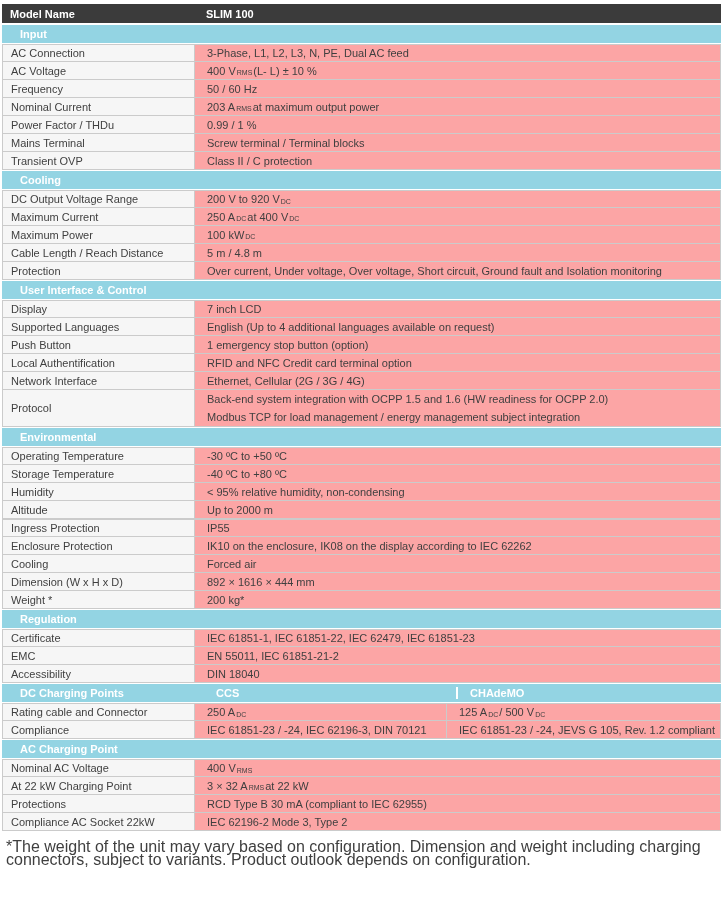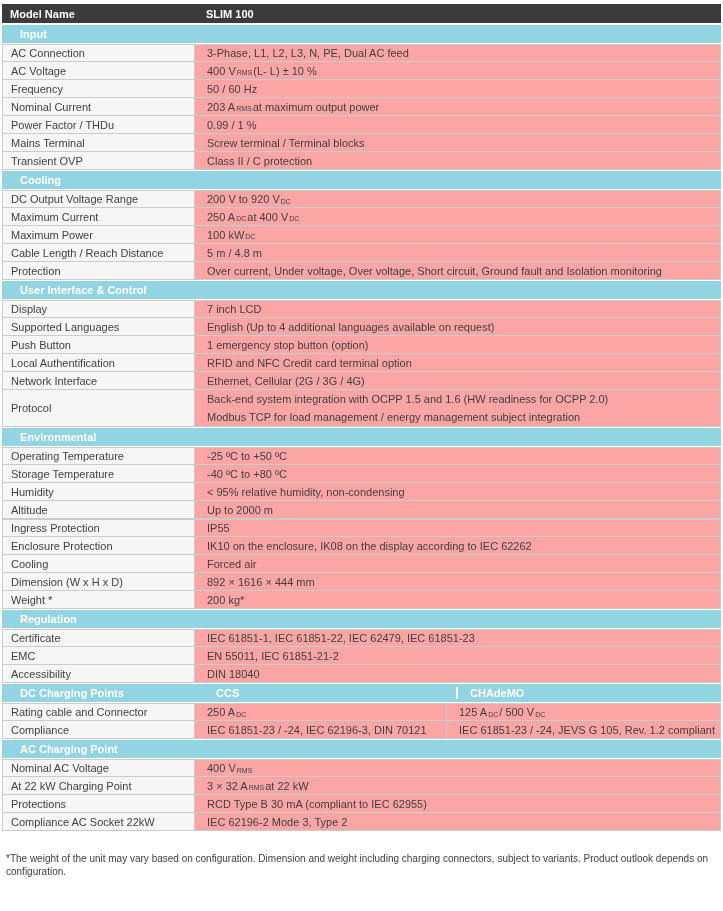--- a/index.html
+++ b/index.html
@@ -58,22 +58,22 @@
   .cell-value.mid{flex:0 0 252px;border-right:1px solid var(--border);}
   .cell-value.multiline{flex-direction:column;align-items:flex-start;justify-content:center;}
   .cell-value .line{height:18px;display:flex;align-items:center;}
 
   sub.unit{
     font-size:7px;line-height:1;letter-spacing:0;
     position:relative;bottom:-2px;margin:0 1px;
   }
 
   .footnote{
-    margin-top:21px;padding:0 4px;
-    font-size:10px;line-height:13px;color:var(--text);
+    margin-top:9px;padding:0 4px;
+    font-size:16px;line-height:13px;color:var(--text);
   }
 </style>
 </head>
 <body>
 
 <div class="page">
   <div class="model-row">
     <div class="mlabel">Model Name</div>
     <div class="mvalue">SLIM 100</div>
   </div>
@@ -161,21 +161,21 @@
         <div class="cell-value multiline">
           <div class="line">Back-end system integration with OCPP 1.5 and 1.6 (HW readiness for OCPP 2.0)</div>
           <div class="line">Modbus TCP for load management / energy management subject integration</div>
         </div>
       </div>
       <div class="section-header">
         <div class="sh-title full">Environmental</div>
       </div>
       <div class="row first">
         <div class="cell-label">Operating Temperature</div>
-        <div class="cell-value">-25 ºC to +50 ºC</div>
+        <div class="cell-value">-30 ºC to +50 ºC</div>
       </div>
       <div class="row">
         <div class="cell-label">Storage Temperature</div>
         <div class="cell-value">-40 ºC to +80 ºC</div>
       </div>
       <div class="row">
         <div class="cell-label">Humidity</div>
         <div class="cell-value">&lt; 95% relative humidity, non-condensing</div>
       </div>
       <div class="row">

